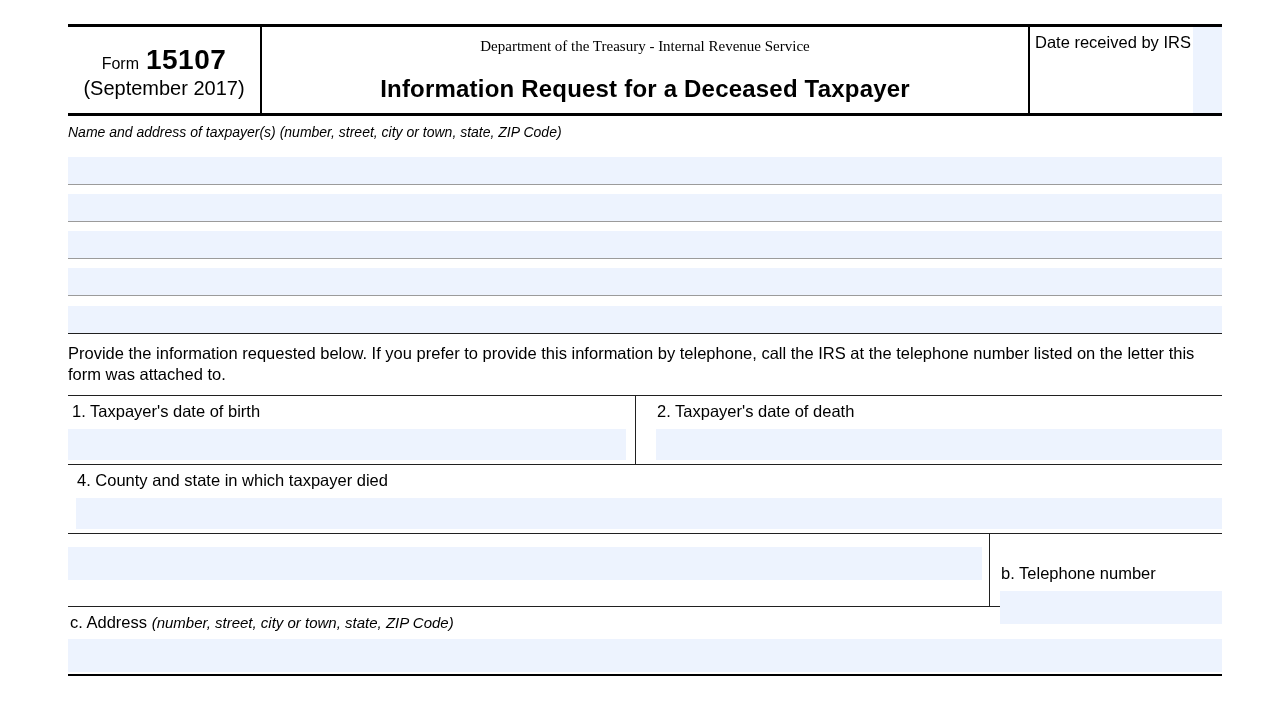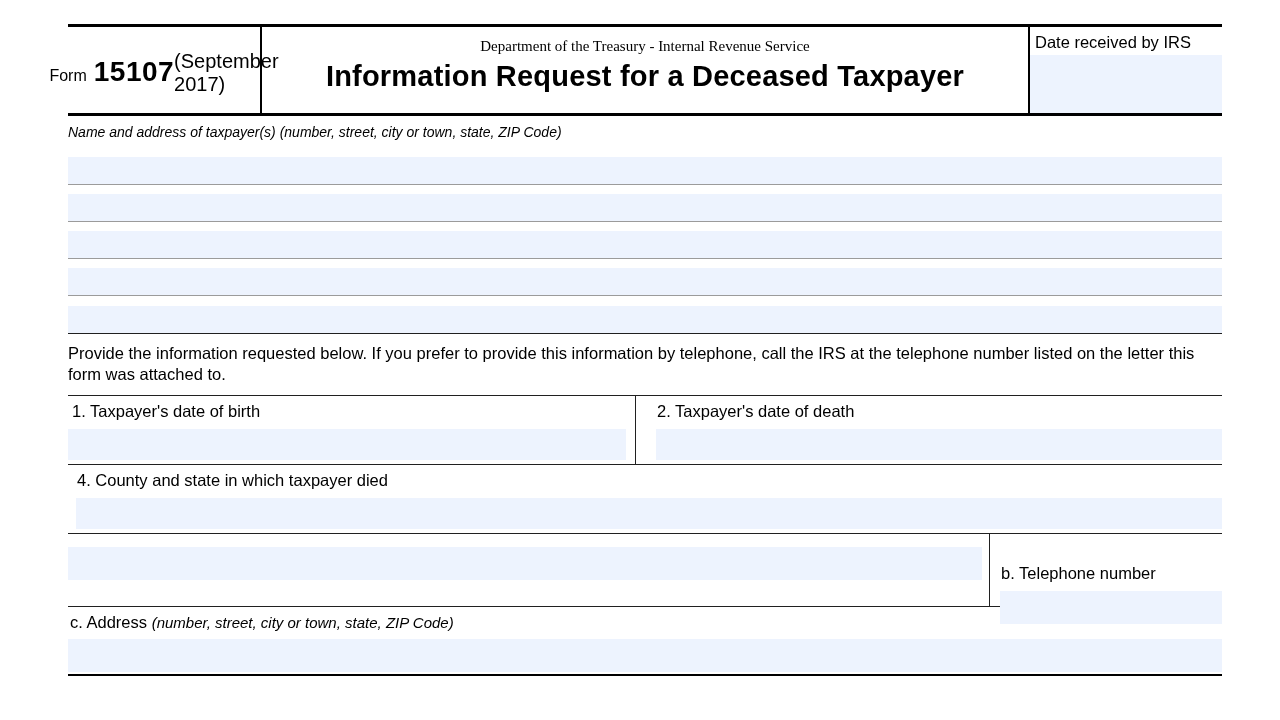--- a/index.html
+++ b/index.html
@@ -16,29 +16,29 @@
     color: #000;
     padding: 0 6px;
     border-radius: 0;
   }
 
   
   .header { display: flex; height: 92px;
     border-top: 3px solid var(--border-heavy, #000);
     border-bottom: 3px solid var(--border-heavy, #000); }
   .hdr-left { width: 194px; border-right: 2px solid var(--border-heavy, #000);
-    display: flex; flex-direction: row; align-items: center; justify-content: center; padding-top: 4px; }
+    display: flex; flex-direction: column; align-items: center; justify-content: center; padding-top: 4px; }
   .form-line { display: flex; align-items: baseline; gap: 7px; }
   .form-word { font-size: 16px; }
   .form-number { font-size: 28px; font-weight: bold; letter-spacing: .5px; }
   .revision { font-size: 20px; margin-top: 1px; }
   .hdr-center { flex: 1; border-right: 2px solid var(--border-heavy, #000); text-align: center; padding-top: 11px; }
   .agency { font-size: 15px; font-family: Liberation Serif, serif; }
-  .form-title { font-size: 29px; font-weight: bold; margin-top: 5px; letter-spacing: .2px; }
-  .hdr-right { width: 192px; display: flex; flex-direction: column; }
+  .form-title { font-size: 24px; font-weight: bold; margin-top: 20px; letter-spacing: .2px; }
+  .hdr-right { width: 192px; display: flex; flex-direction: row; }
   .date-label { font-size: 16.5px; padding: 6px 2px 3px 5px; white-space: nowrap; }
   .date-field { flex: 1; width: 100%; }
 
   
   .addr-label { font-size: 14px; line-height: 23px; margin-top: 5px; font-style: italic; }
   .addr-rows { margin-top: 4px; border-bottom: 1px solid var(--rule-dark, #202020); }
   .addr-row { height: 37px; border-bottom: 1px solid var(--rule-light, #9b9b9b);
     display: flex; flex-direction: column; justify-content: flex-end; }
   .addr-row:last-child { border-bottom: none; }
   .addr-row .field { height: 27px; width: 100%; }

